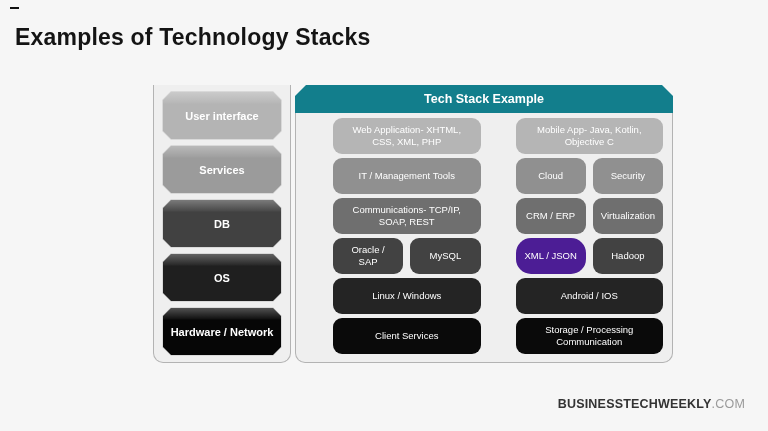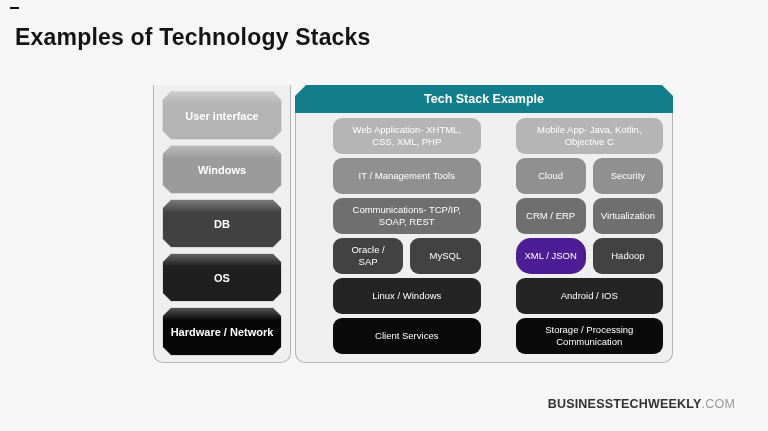--- a/index.html
+++ b/index.html
@@ -64,40 +64,40 @@
   .row-half { flex: 1; display: flex; gap: 7px; margin-left: 28px; }
   .cell {
     flex: 1;
     border-radius: 9px;
     color: #ffffff; font-size: 9.5px; line-height: 1.3;
     display: flex; align-items: center; justify-content: center;
     text-align: center;
     padding: 2px 8px;
   }
   .watermark {
-    position: absolute; top: 397px; right: 33px;
+    position: absolute; top: 397px; right: 23px;
     font-size: 12.5px; letter-spacing: 0.2px;
   }
   .wm-bold  { font-weight: 700; color: #333333; }
   .wm-light { font-weight: 400; color: #9a9a9a; }
 </style>
 </head>
 <body>
 
 <div class="corner-dash"></div>
 
 <h1 class="title">Examples of Technology Stacks</h1>
 
 <section class="panel panel-left">
   <div class="panel-body left-body">
     <div class="stack-box">
       <div class="stack-box-inner" style="background-color: rgb(180, 180, 180);">User interface</div>
     </div>
     <div class="stack-box">
-      <div class="stack-box-inner" style="background-color: rgb(155, 155, 155);">Windows</div>
+      <div class="stack-box-inner" style="background-color: rgb(155, 155, 155);">Services</div>
     </div>
     <div class="stack-box">
       <div class="stack-box-inner" style="background-color: rgb(65, 65, 65);">DB</div>
     </div>
     <div class="stack-box">
       <div class="stack-box-inner" style="background-color: rgb(31, 31, 31);">OS</div>
     </div>
     <div class="stack-box">
       <div class="stack-box-inner" style="background-color: rgb(6, 6, 6);">Hardware / Network</div>
     </div>

